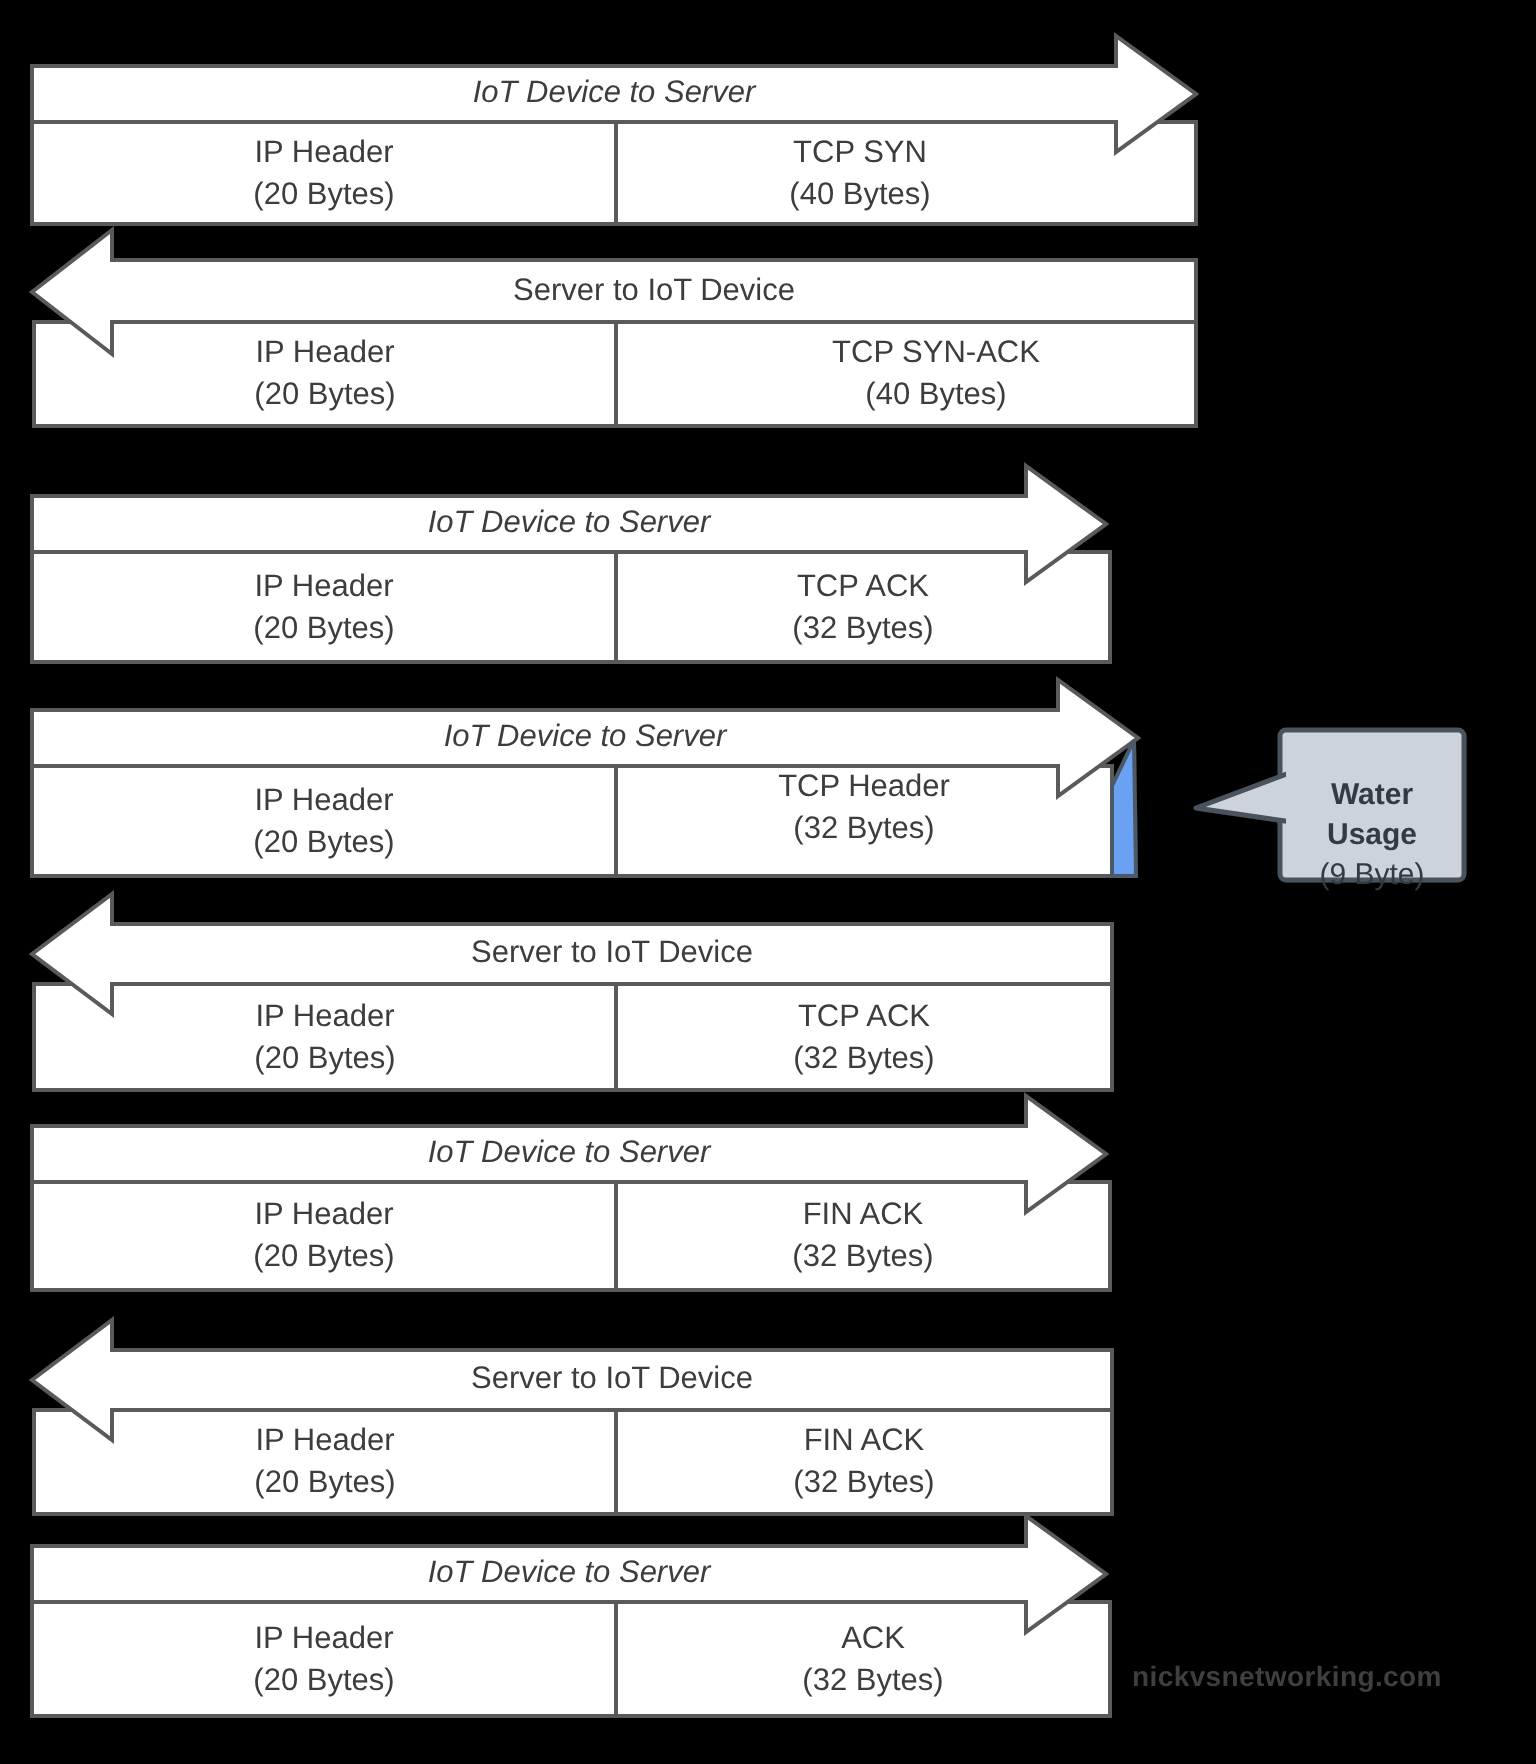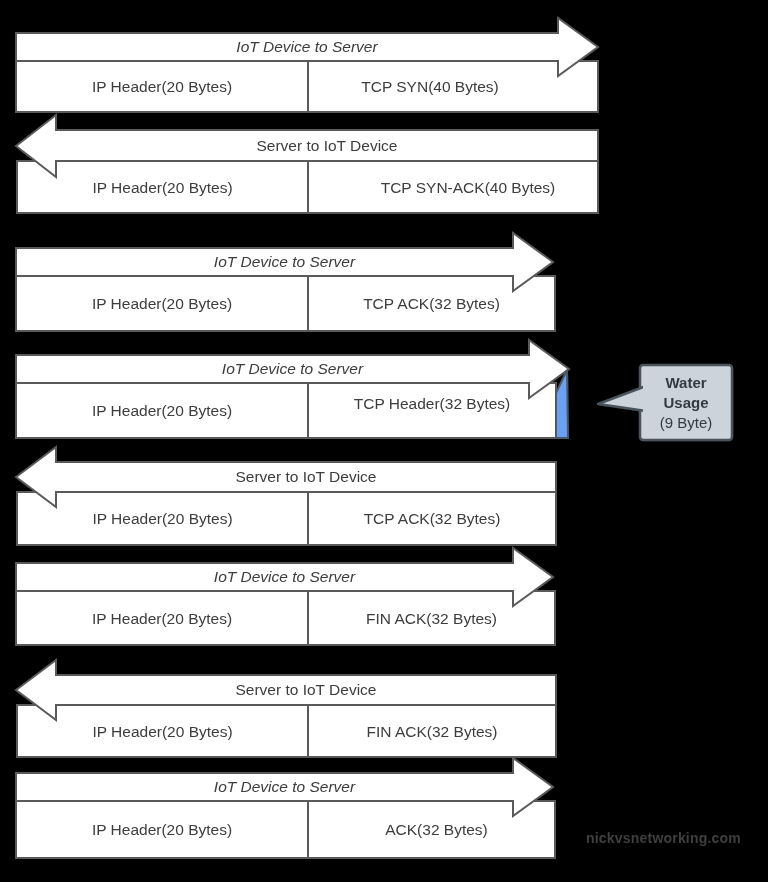--- a/index.html
+++ b/index.html
@@ -9,32 +9,31 @@
     font-family:"Liberation Sans",sans-serif;
     text-decoration:underline;
   }
   .stage svg{position:absolute;left:0;top:0;}
   .lbl{
     position:absolute;display:flex;align-items:center;justify-content:center;
     color:var(--text,#3d3d3d);font-size:15.5px;pointer-events:none;
   }
   .band{white-space:nowrap;}
   .band.italic{font-style:italic;}
-  .cell{line-height:21px;text-align:center;}
+  .cell{flex-direction:column;line-height:21px;text-align:center;}
   .callout-lbl{
-    position:absolute;left:640px;top:366px;width:92px;height:73px;
+    position:absolute;left:640px;top:381px;width:92px;height:73px;
     display:flex;flex-direction:column;align-items:center;justify-content:center;
     color:var(--callout-text,#333b42);font-size:15px;line-height:20px;text-align:center;
   }
   .callout-lbl .ttl{font-weight:bold;width:70px;}
   .watermark{
     position:absolute;left:566px;top:830px;width:160px;
     font-size:14px;font-weight:700;color:var(--watermark,#3f3f3f);
     letter-spacing:.2px;
-    margin-left:20px;
   }
 </style>
 </head>
 <body>
 
 <div class="stage">
 
   <svg width="768" height="882" viewBox="0 0 768 882">
     <defs>
       <filter id="ds" x="-10%" y="-10%" width="130%" height="130%">

